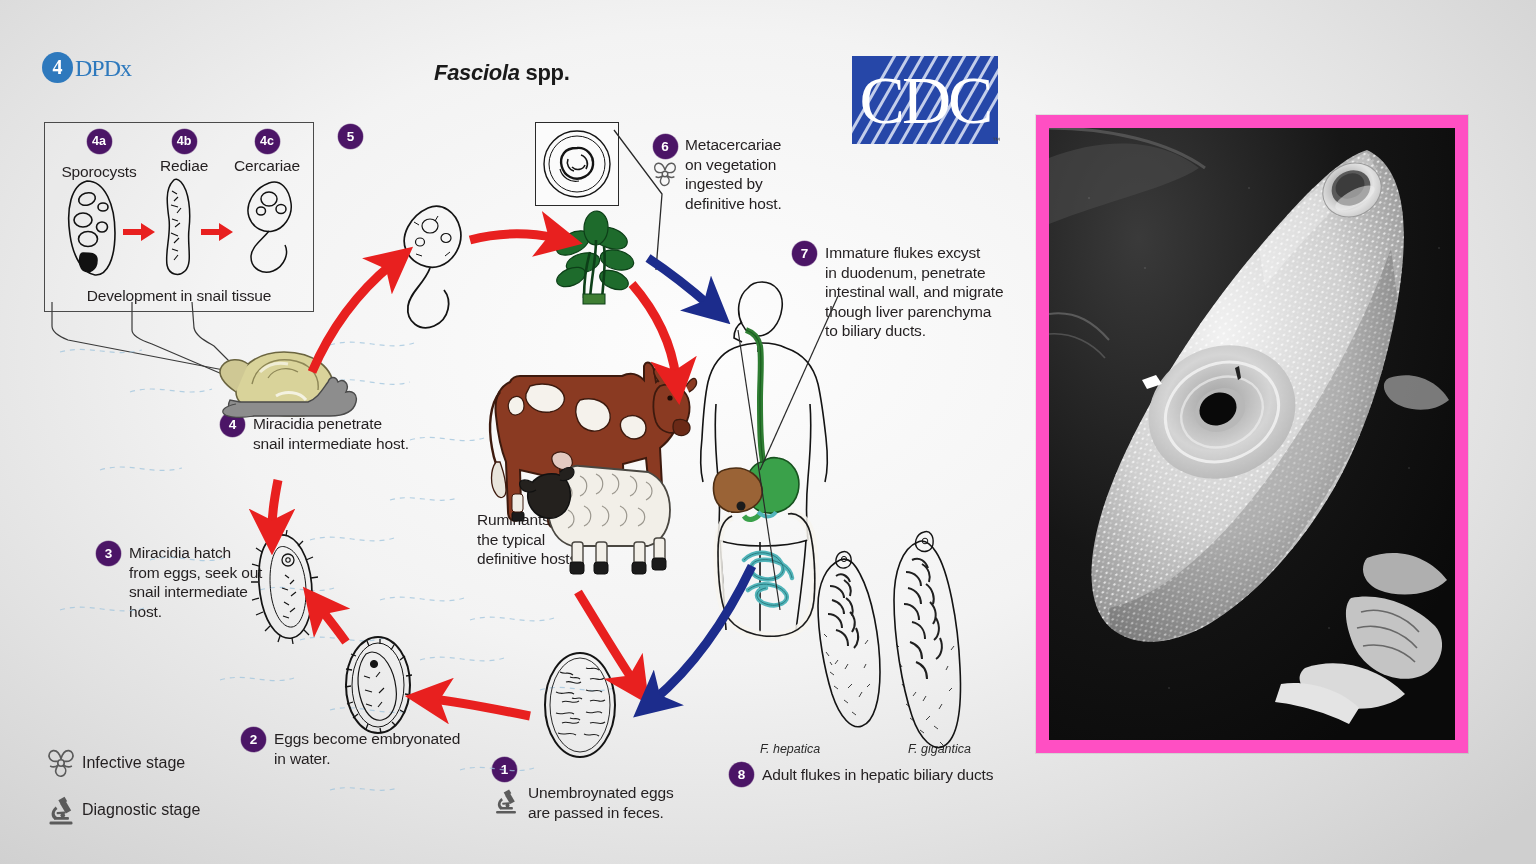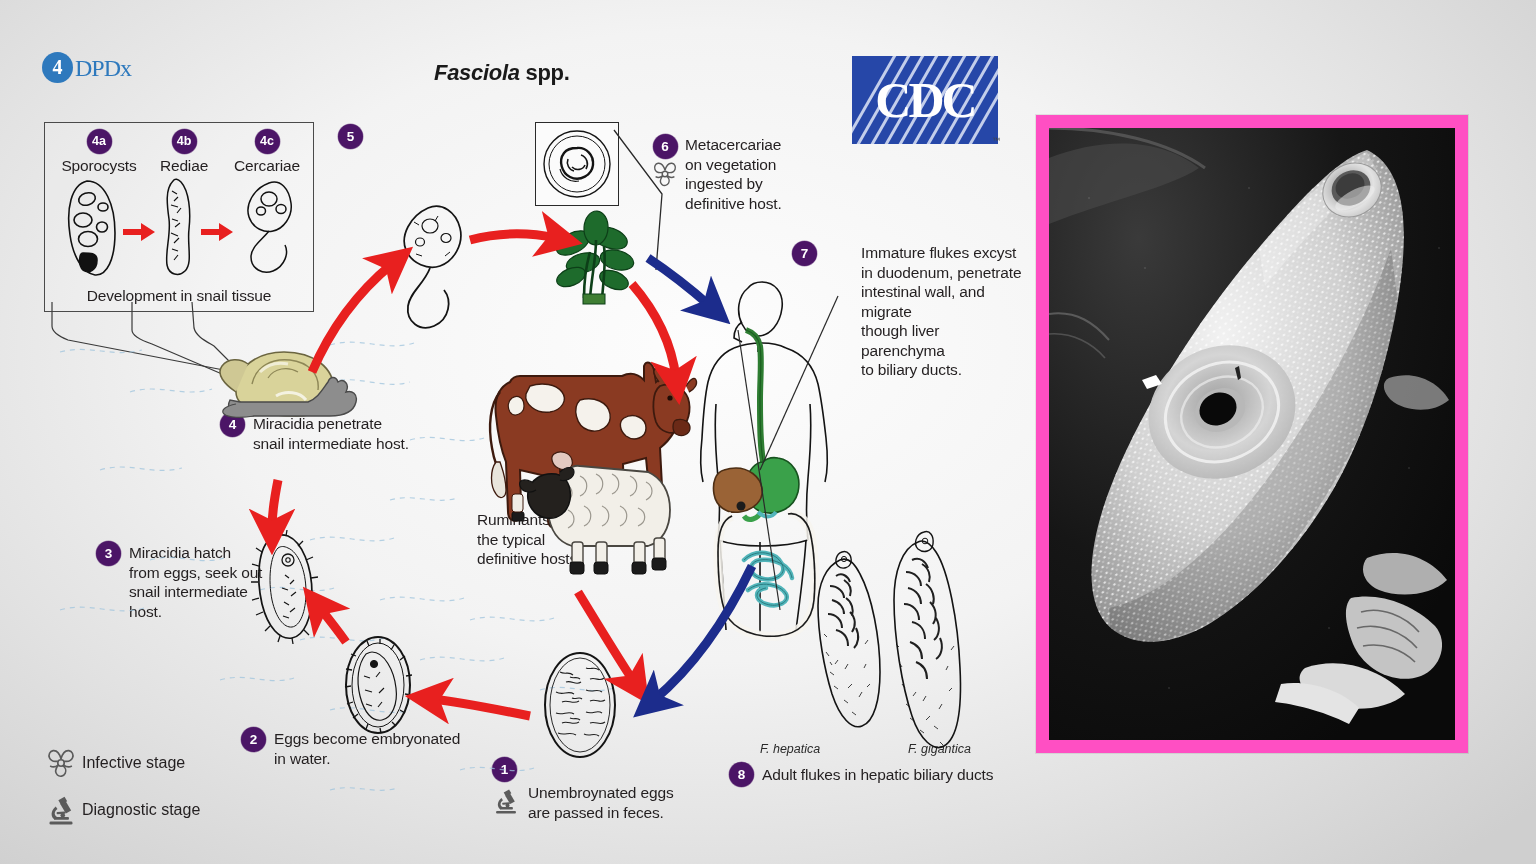--- a/index.html
+++ b/index.html
@@ -51,21 +51,21 @@
     line-height:1;
   }
 
   
   .cdcbox{
     width:146px;height:88px;background:#2647a8;position:relative;overflow:hidden;
     display:flex;align-items:center;justify-content:center;
   }
   .cdc-letters{
     font-family:"Liberation Serif", serif;
-    font-size:50px;color:#fff;font-weight:700;letter-spacing:-3px;
+    font-size:68px;color:#fff;font-weight:400;letter-spacing:-3px;
     position:relative;z-index:3;line-height:1;
     -webkit-text-stroke:0;
   }
   .cdc-tm{font-size:8px;color:#444;position:absolute;right:-2px;bottom:-1px;}
 
   
   .tissuebox{
     border:1.6px solid #4a4a4a;background:rgba(255,255,255,0.12);
   }
 
@@ -116,21 +116,21 @@
       </svg>
       <div class="cdc-letters">CDC</div>
     </div>
     <div class="cdc-tm">™</div>
   </div>
 
   <div class="abs tissuebox" style="left:44px;top:122px;width:268px;height:188px;">
 
     <div class="abs" style="left:14px;top:6px;width:80px;text-align:center;">
       <div class="badge sub" style="margin:0 auto;">4a</div>
-      <div class="txt" style="margin-top:2px;">Sporocysts</div>
+      <div class="txt" style="margin-top:8px;">Sporocysts</div>
     </div>
 
     <div class="abs" style="left:103px;top:6px;width:72px;text-align:center;">
       <div class="badge sub" style="margin:0 auto;">4b</div>
       <div class="txt" style="margin-top:2px;">Rediae</div>
     </div>
 
     <div class="abs" style="left:182px;top:6px;width:80px;text-align:center;">
       <div class="badge sub" style="margin:0 auto;">4c</div>
       <div class="txt" style="margin-top:2px;">Cercariae</div>
@@ -220,21 +220,21 @@
       </div>
       <div class="txt" style="white-space:pre-line;padding-top:1px;">Metacercariae
 on vegetation
 ingested by
 definitive host.</div>
     </div>
   </div>
 
   <div class="abs step" style="left:792px;top:241px;width:235px;">
     <div class="badge">7</div>
-    <div class="body txt" style="white-space:pre-line;margin-left:36px;">Immature flukes excyst
+    <div class="body txt" style="white-space:pre-line;">Immature flukes excyst
 in duodenum, penetrate
 intestinal wall, and migrate
 though liver parenchyma
 to biliary ducts.</div>
   </div>
 
   <div class="abs step" style="left:220px;top:412px;width:220px;">
     <div class="badge">4</div>
     <div class="body txt" style="white-space:pre-line;">Miracidia penetrate
 snail intermediate host.</div>

